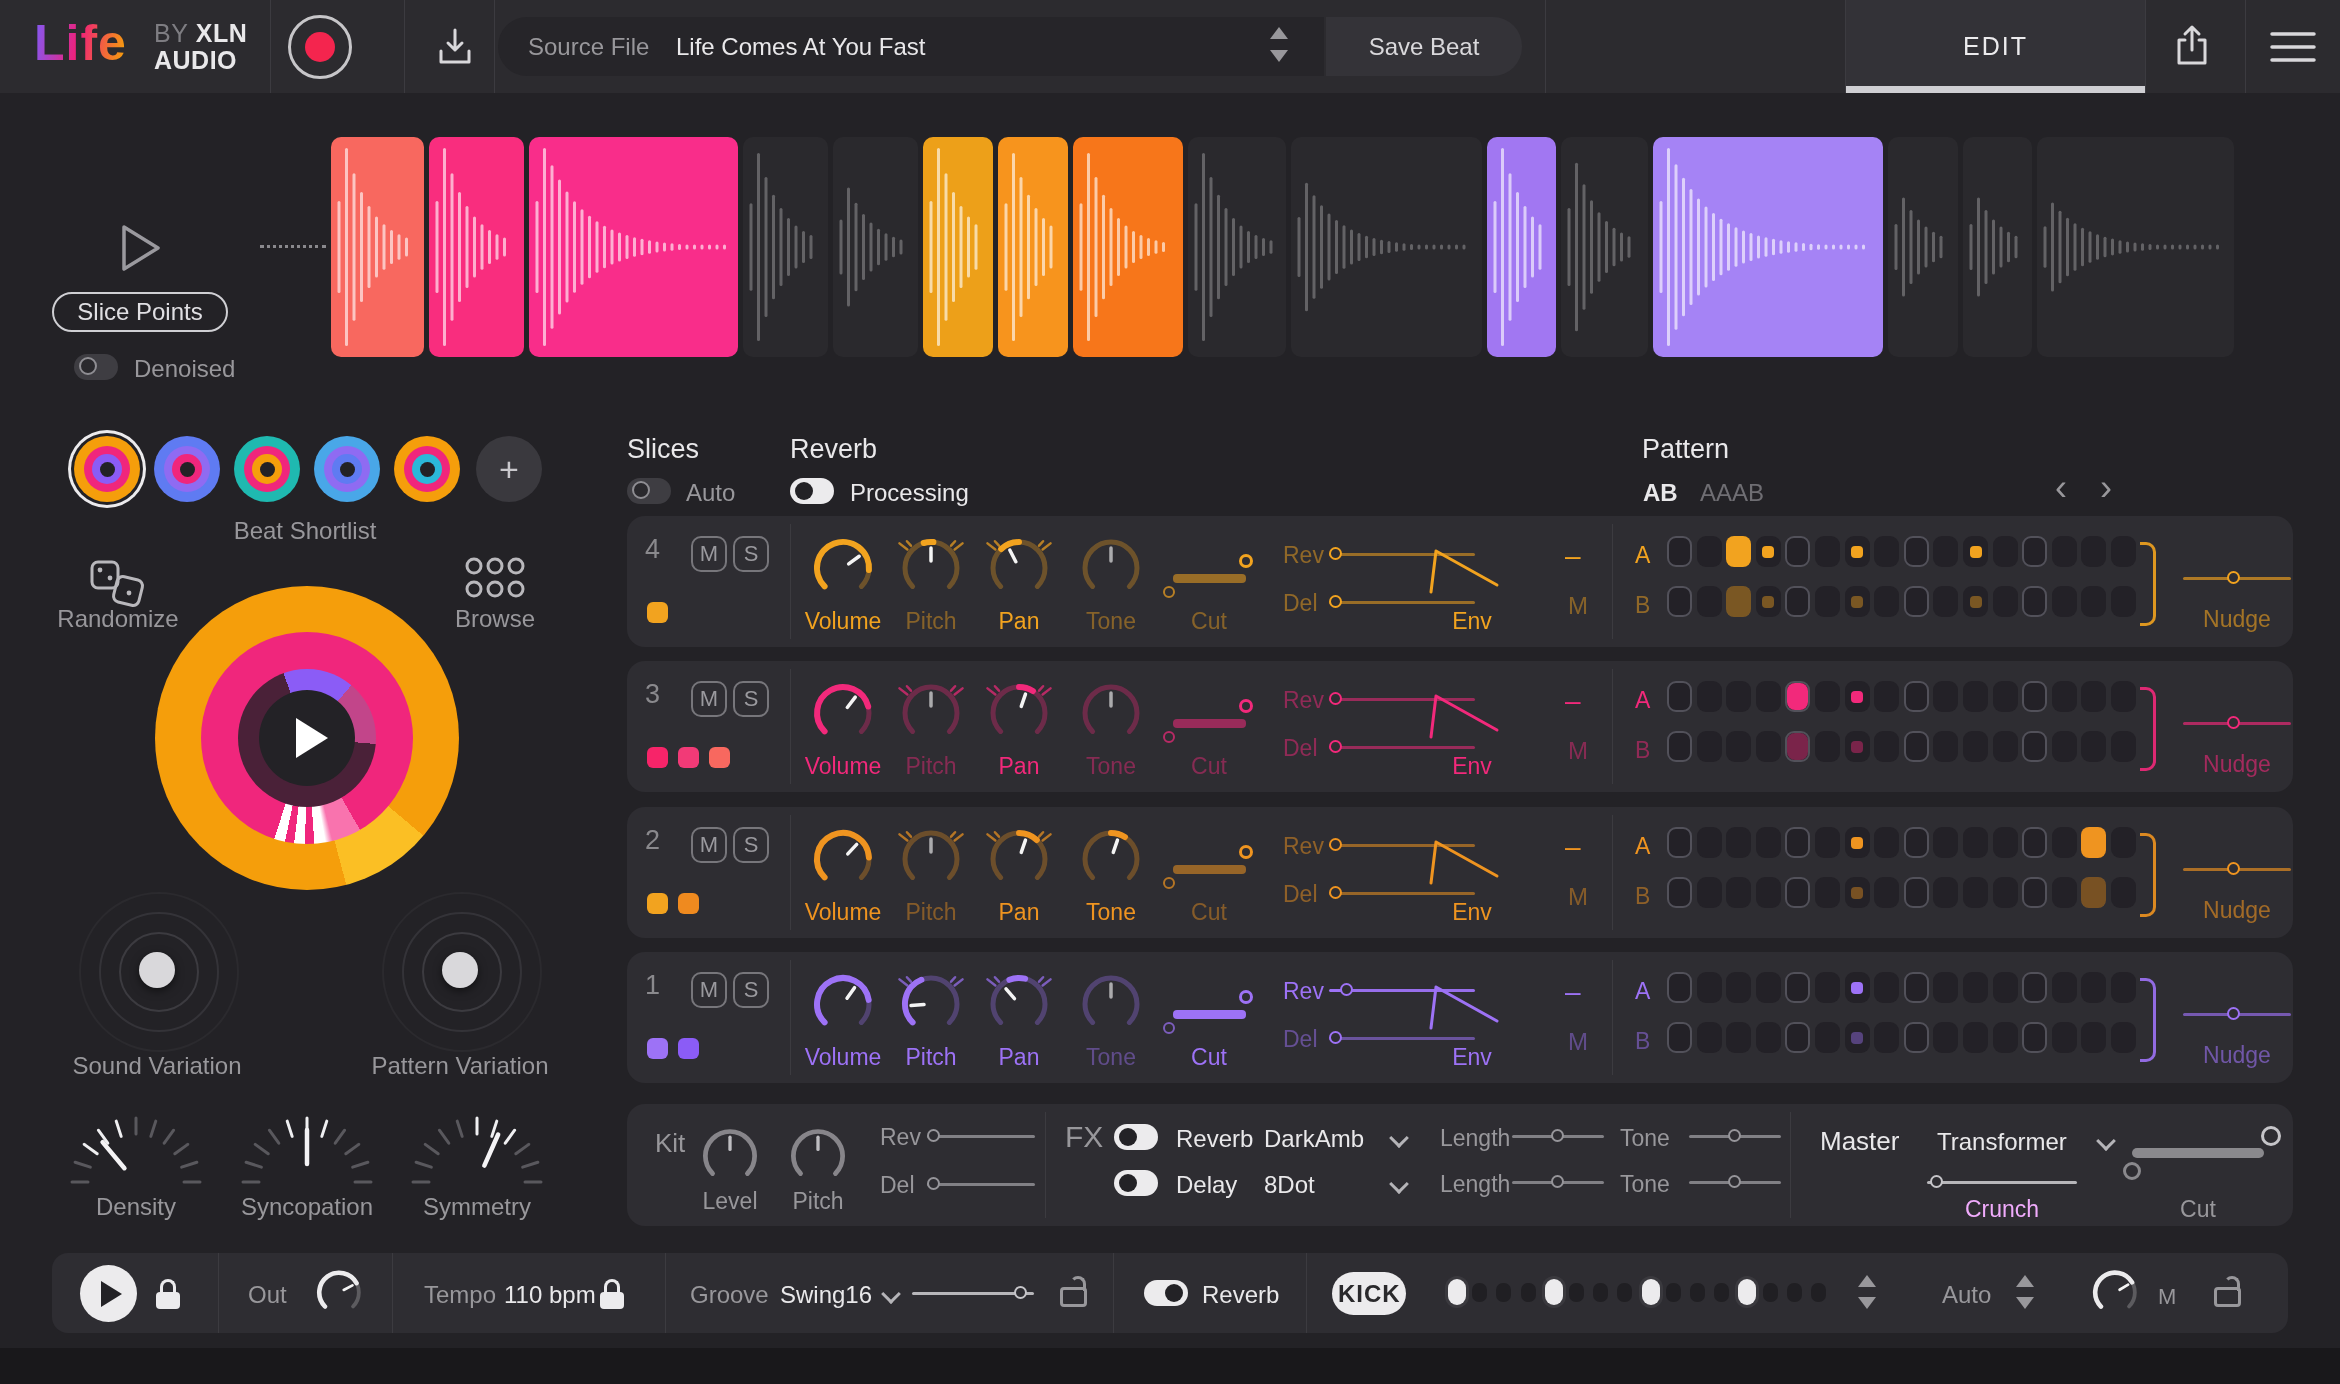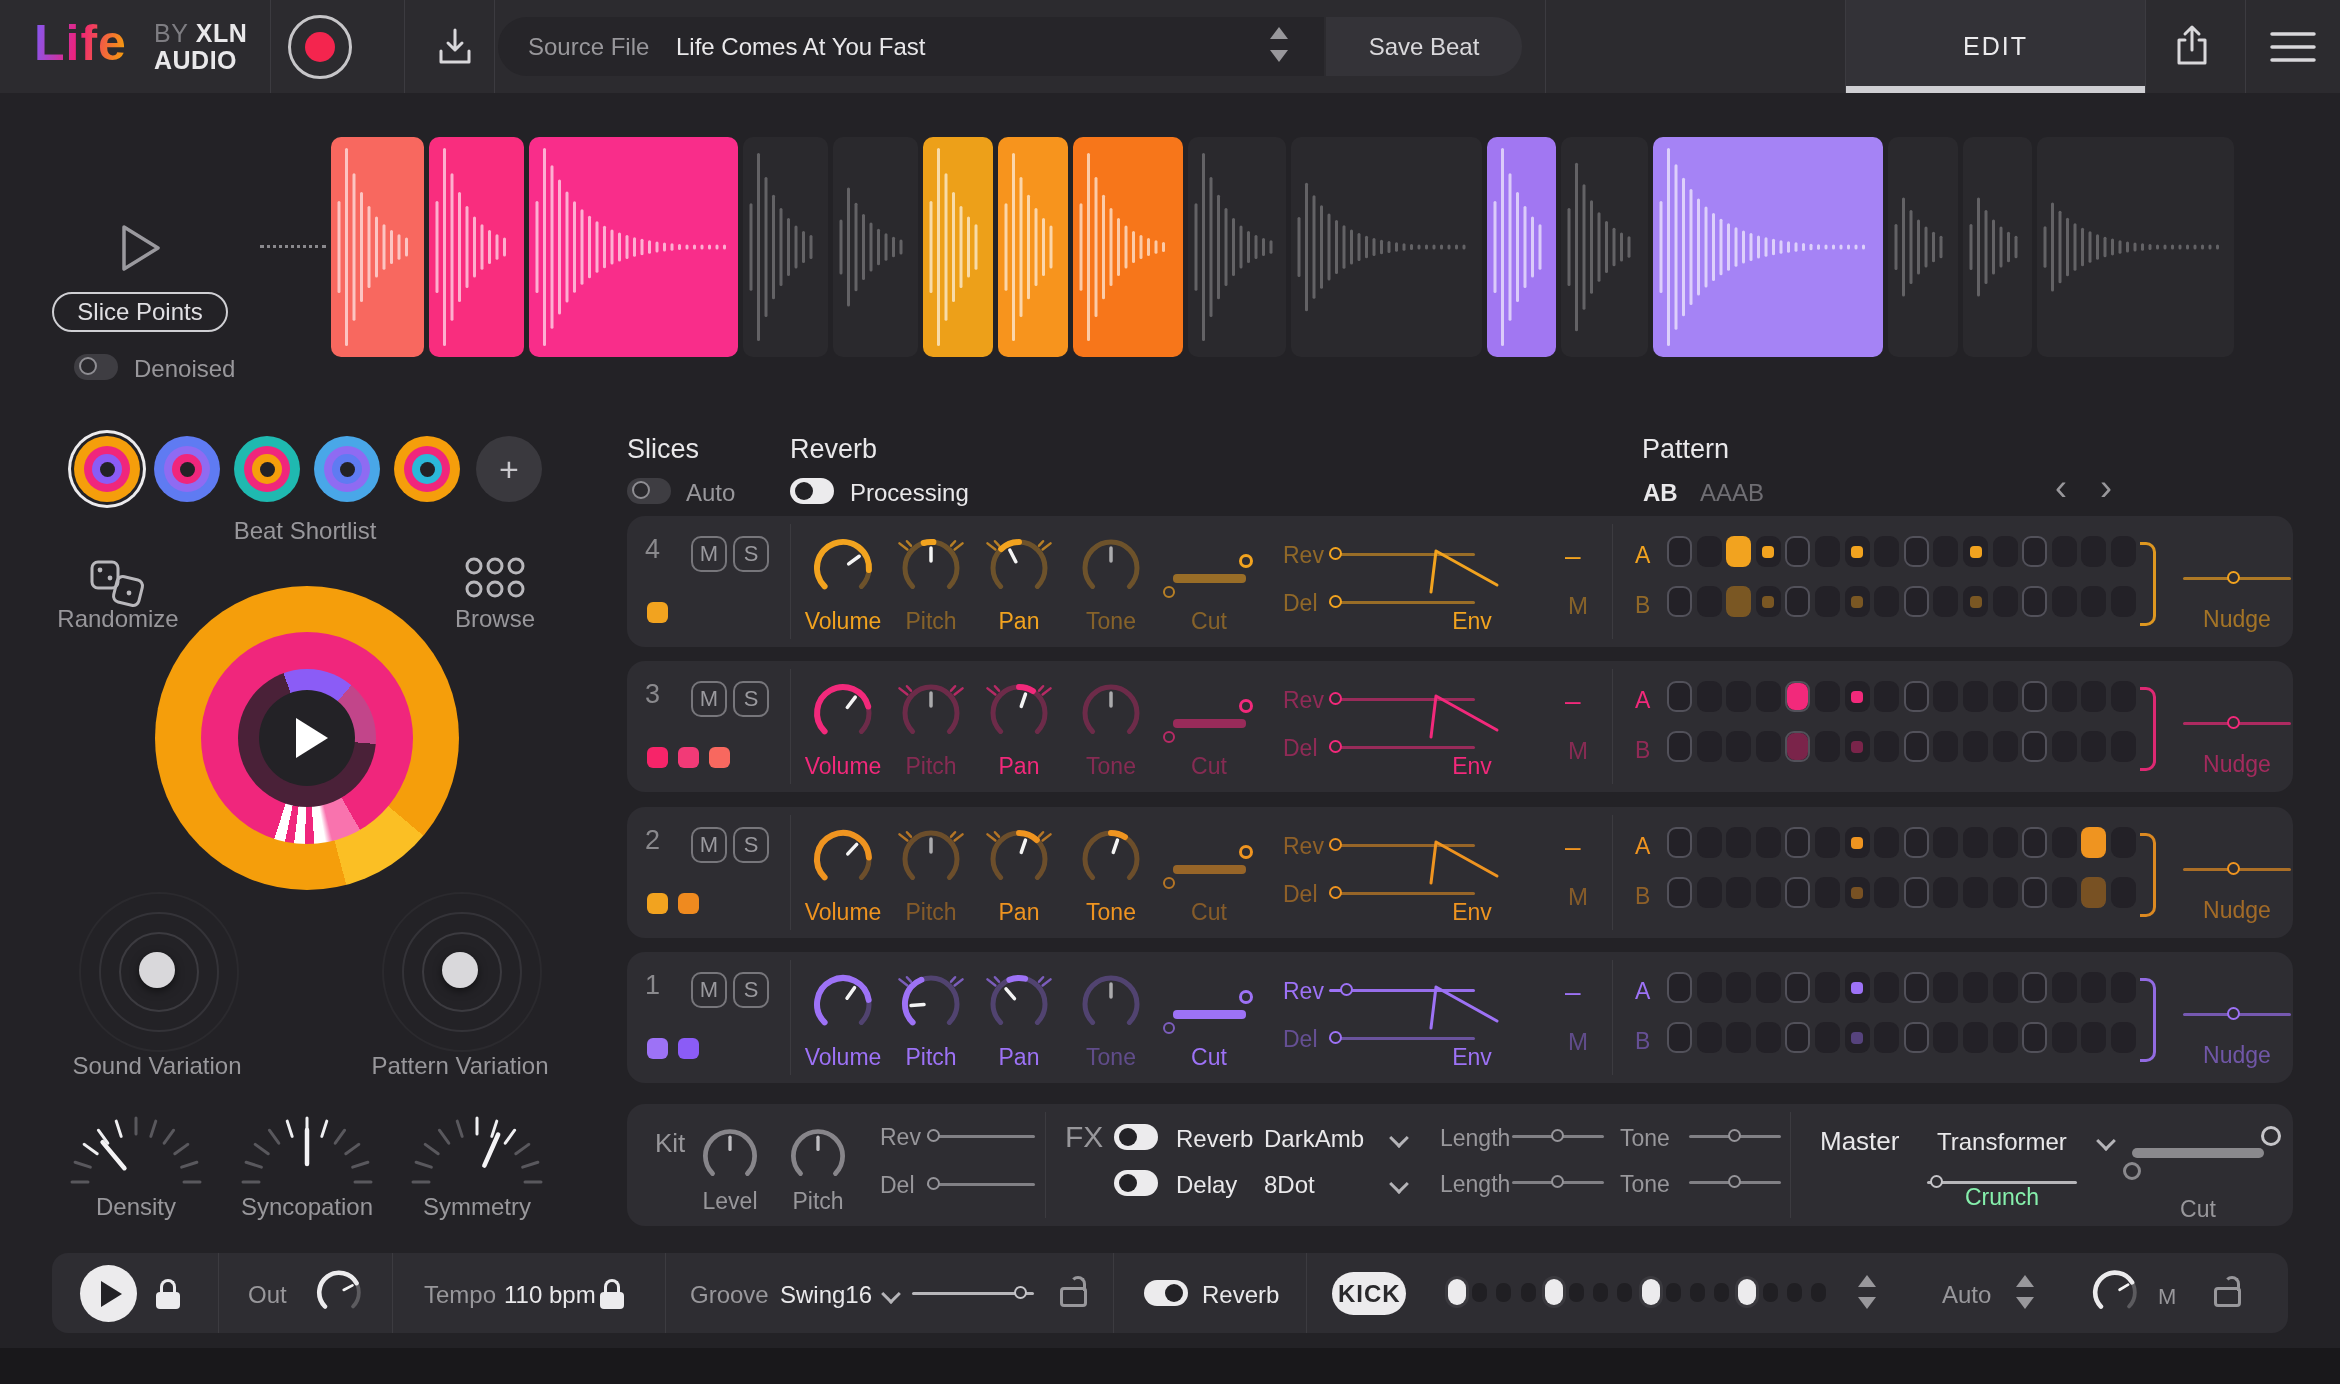--- a/index.html
+++ b/index.html
@@ -940,21 +940,21 @@
     <span class="lbl-gray abs" style="left:813px;top:67px;font-size:23px">Length</span>
     <div class="abs" id="fx-len2"></div>
     <span class="lbl-gray abs" style="left:993px;top:67px;font-size:23px">Tone</span>
     <div class="abs" id="fx-tone2"></div>
     <div class="vdiv" style="left:1163px;top:8px;height:106px"></div>
 
     <span class="lbl-white abs" style="left:1193px;top:22px;font-size:26px">Master</span>
     <span class="lbl-white abs" style="left:1310px;top:24px">Transformer</span>
     <span class="chev abs" style="left:1462px;top:30px"></span>
     <div class="abs" id="master-crunch"></div>
-    <span class="knob-lbl abs" style="left:1375px;top:80px;color:#86efac">Crunch</span>
+    <span class="knob-lbl abs" style="left:1375px;top:92px;color:#f0abfc">Crunch</span>
     <div class="abs" style="left:1505px;top:44px;width:132px;height:10px;border-radius:5px;background:#8A898D"></div>
     <div class="ring" style="left:1634px;top:22px;width:14px;height:14px;border:3px solid #C6C5C9"></div>
     <div class="ring" style="left:1496px;top:58px;width:12px;height:12px;border:3px solid #8A898D"></div>
     <span class="knob-lbl abs" style="left:1571px;top:92px;color:#98979B">Cut</span>
   <div style="position: absolute; left: 300px; top: 24px; width: 108px; height: 16px;">
         <div style="position: absolute; left: 0px; top: 7px; width: 108px; height: 2.5px; border-radius: 2px; background: rgb(150, 149, 154); opacity: 0.8;"></div>
         <div style="position: absolute; left: 0px; top: 1px; width: 13px; height: 13px; border-radius: 50%; border: 2.5px solid rgb(150, 149, 154); box-sizing: border-box; background: rgb(46, 45, 50);"></div>
       </div>
       <div style="position: absolute; left: 300px; top: 72px; width: 108px; height: 16px;">
         <div style="position: absolute; left: 0px; top: 7px; width: 108px; height: 2.5px; border-radius: 2px; background: rgb(150, 149, 154); opacity: 0.8;"></div>

